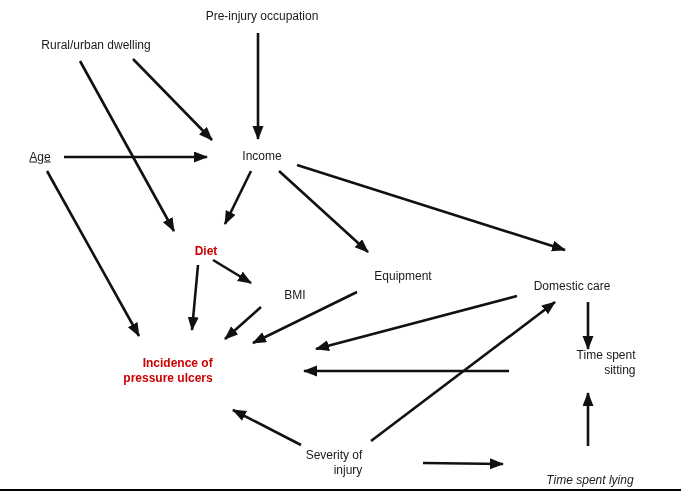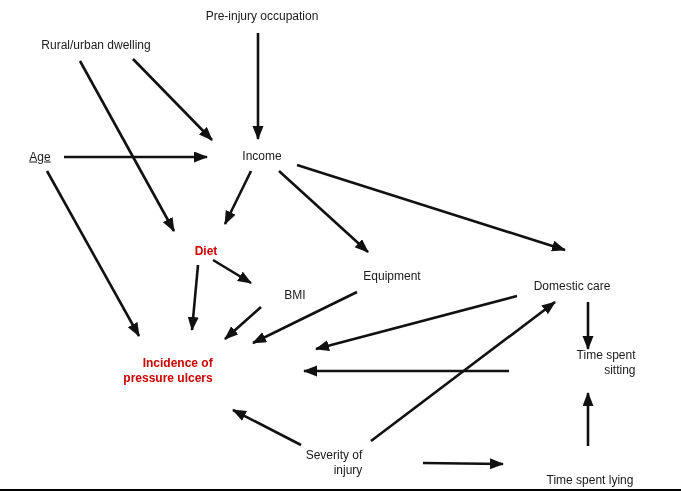--- a/index.html
+++ b/index.html
@@ -73,22 +73,22 @@
         <line x1="588" y1="446" x2="588" y2="393" stroke="#111111" stroke-width="2.6" marker-end="url(#arrowhead)"></line>
       </g>
   </svg>
   <div id="nodes-layer">
       <div class="node" style="left: 262px; top: 16px;">Pre-injury occupation</div>
       <div class="node" style="left: 96px; top: 45px;">Rural/urban dwelling</div>
       <div class="node" style="left: 40px; top: 157px; text-decoration: underline;">Age</div>
       <div class="node" style="left: 262px; top: 156px;">Income</div>
       <div class="node emphasis" style="left: 198px; top: 251px; margin-left: 8px;">Diet</div>
       <div class="node" style="left: 274px; top: 295px; margin-left: 21px;">BMI</div>
-      <div class="node" style="left: 392px; top: 276px;">Equipment</div>
+      <div class="node" style="left: 403px; top: 276px;">Equipment</div>
       <div class="node" style="left: 572px; top: 286px;">Domestic care</div>
       <div class="node emphasis" style="left: 168px; top: 371px;">Incidence of
 pressure ulcers</div>
       <div class="node" style="left: 590px; top: 363px;">Time spent sitting</div>
       <div class="node" style="left: 334px; top: 463px;">Severity of
 injury</div>
-      <div class="node" style="left: 590px; top: 480px;">Time spent lying</div>
+      <div class="node" style="left: 590px; top: 480px; font-style: italic;">Time spent lying</div>
     </div>
 </div>
 
 </body></html>

